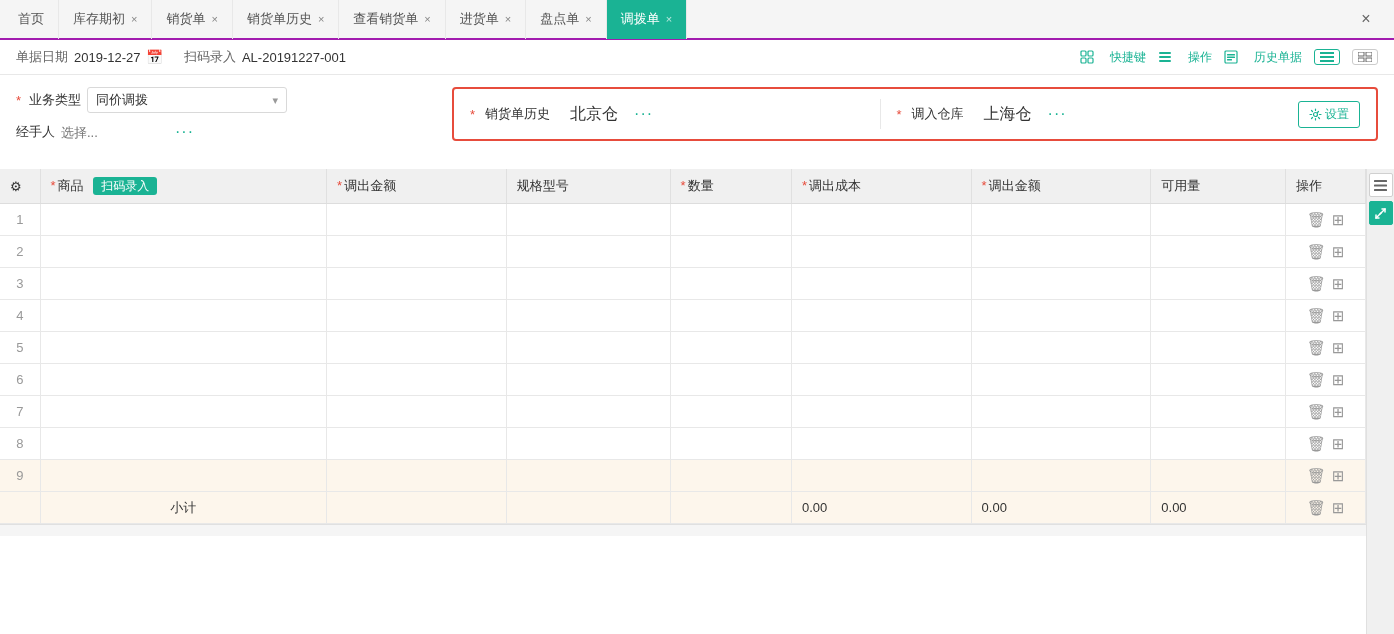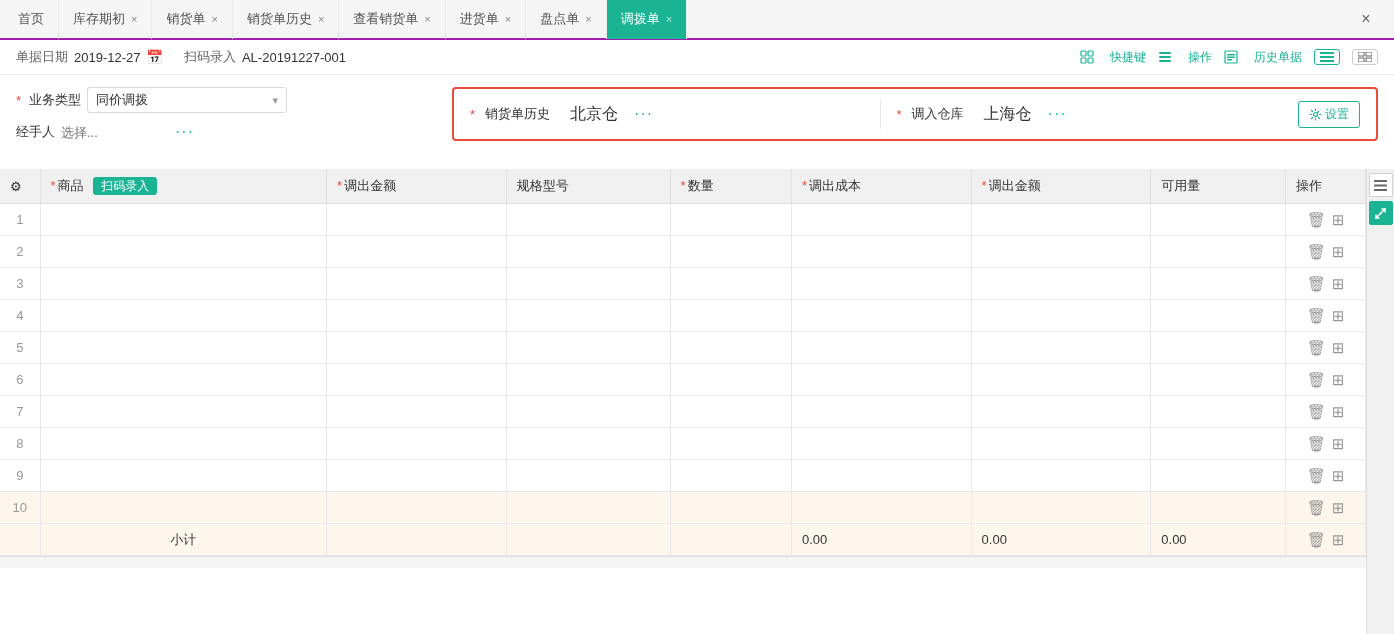--- a/index.html
+++ b/index.html
@@ -414,36 +414,20 @@
     <td data-interactable="false"></td>
     <td class="op-col" data-interactable="false">
       <div class="op-icons">
         <span class="op-icon" data-interactable="true">🗑</span>
         <span class="op-icon" data-interactable="true">⊞</span>
       </div>
     </td>
   </tr>
               <tr data-interactable="false">
     <td class="row-num" data-interactable="false">9</td>
-    <td data-interactable="true"></td>
-    <td data-interactable="false"></td>
-    <td data-interactable="false"></td>
-    <td data-interactable="false"></td>
-    <td data-interactable="false"></td>
-    <td data-interactable="false"></td>
-    <td data-interactable="false"></td>
-    <td class="op-col" data-interactable="false">
-      <div class="op-icons">
-        <span class="op-icon" data-interactable="true">🗑</span>
-        <span class="op-icon" data-interactable="true">⊞</span>
-      </div>
-    </td>
-  </tr>
-              <tr data-interactable="false">
-    <td class="row-num" data-interactable="false">10</td>
     <td data-interactable="true"></td>
     <td data-interactable="false"></td>
     <td data-interactable="false"></td>
     <td data-interactable="false"></td>
     <td data-interactable="false"></td>
     <td data-interactable="false"></td>
     <td data-interactable="false"></td>
     <td class="op-col" data-interactable="false">
       <div class="op-icons">
         <span class="op-icon" data-interactable="true">🗑</span>

